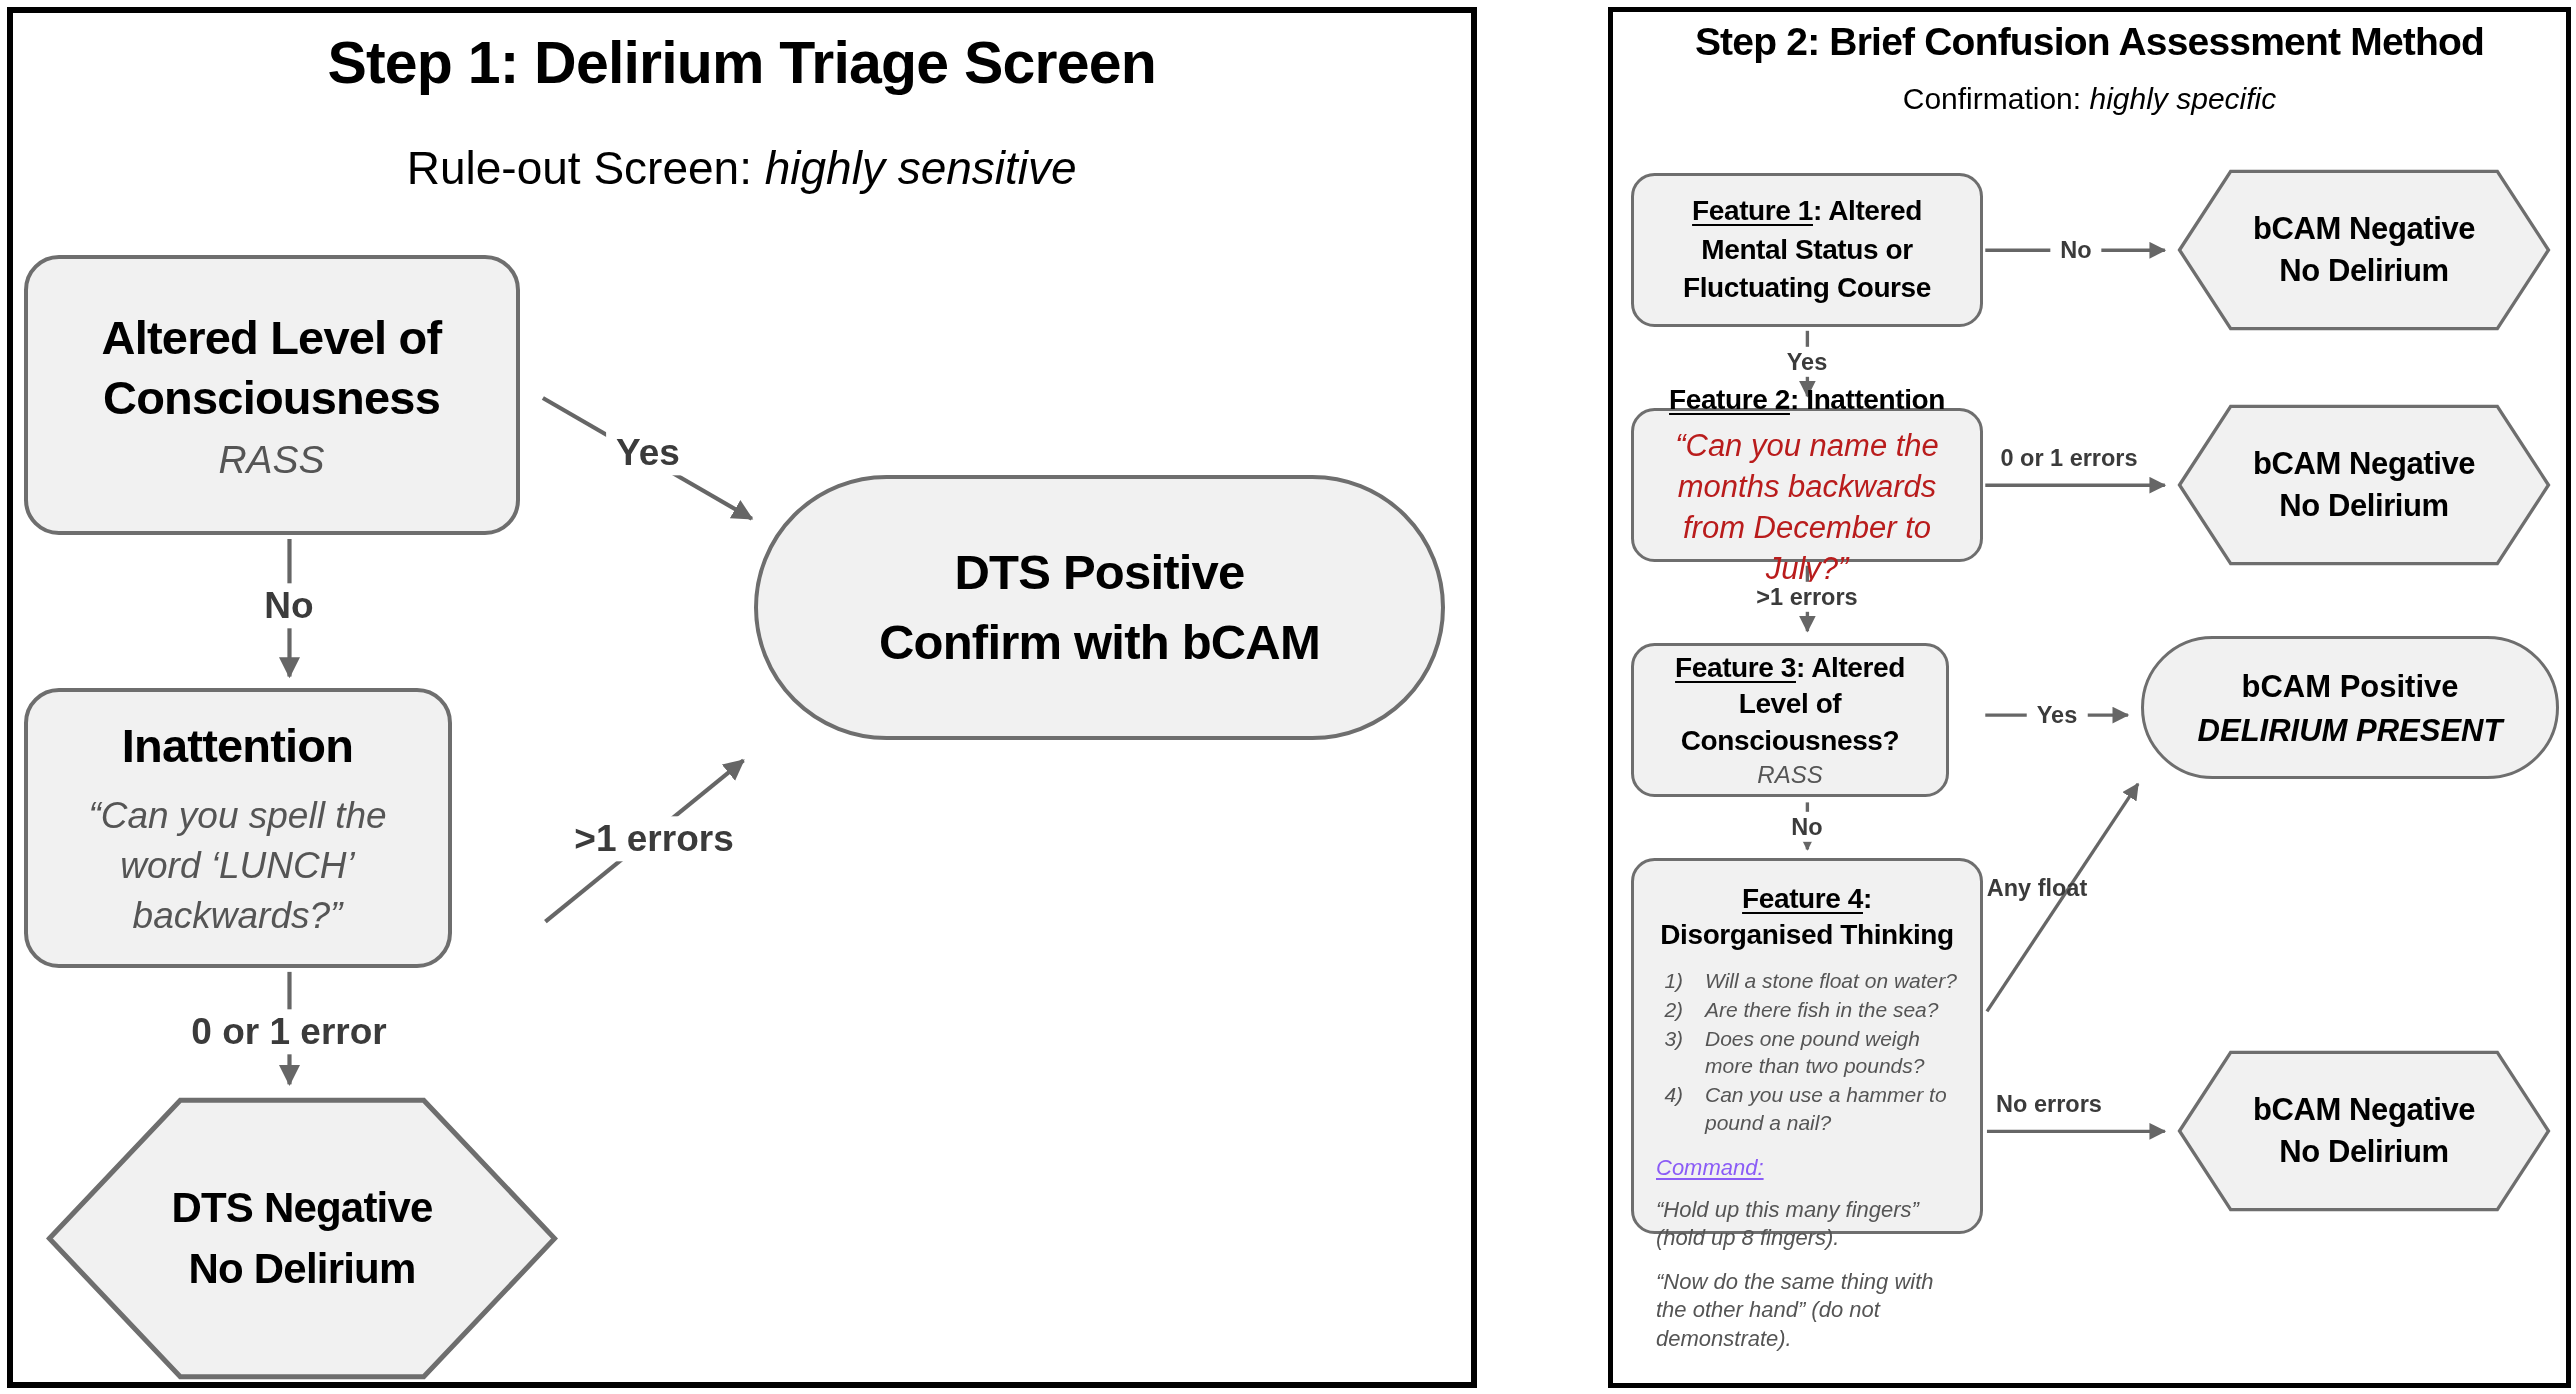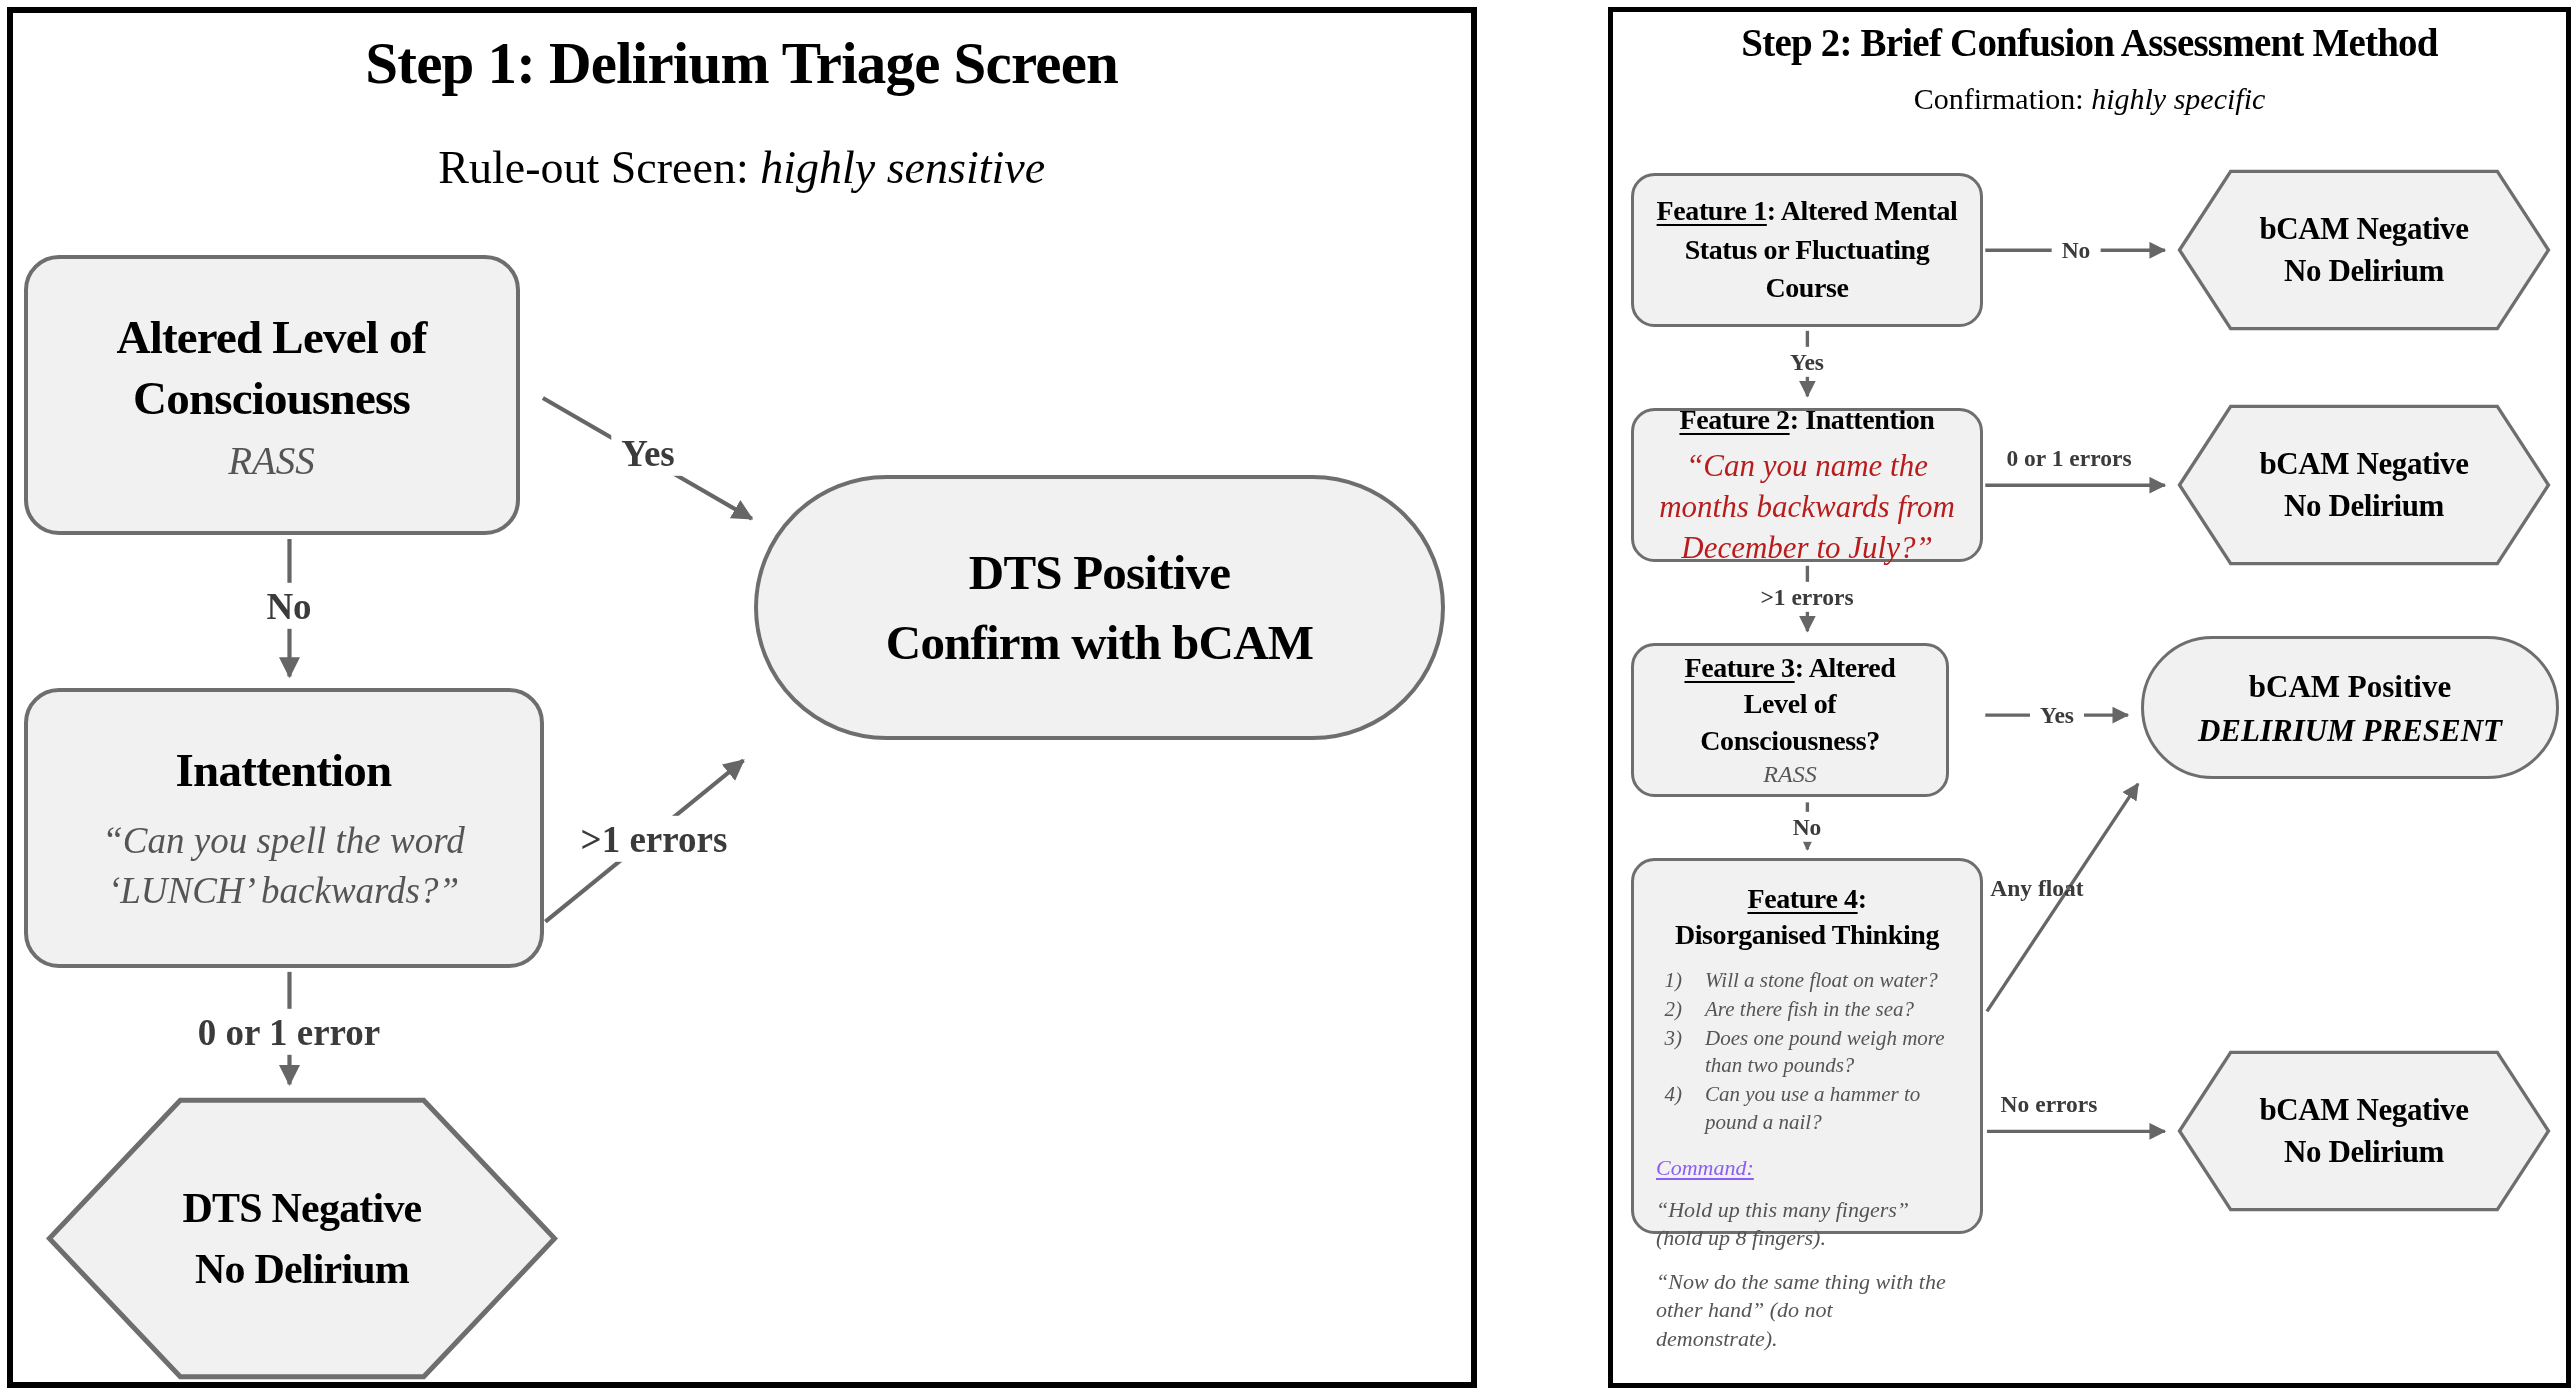--- a/index.html
+++ b/index.html
@@ -1,18 +1,18 @@
 <!DOCTYPE html>
 <html style="font-size:13.4px"><head>
 <meta charset="utf-8">
 <style>
   html,body{margin:0;padding:0;background:#ffffff;}
   .canvas{
     position:relative;width:2576px;height:1395px;background:#fff;
-    font-family:Liberation Serif, serif;color:#000;overflow:hidden;
+    font-family:Liberation Sans, sans-serif;color:#000;overflow:hidden;
   }
   .panel{position:absolute;border:6.7px solid #000;background:#fff;box-sizing:border-box;z-index:0;}
   #panel-1{left:6.7px;top:6.7px;width:1470px;height:1381px;}
   #panel-2{left:1608px;top:6.7px;width:963px;height:1381px;border-width:5.9px;}
 
   svg.arrow-layer{position:absolute;left:0;top:0;z-index:1;}
 
   .node{position:absolute;box-sizing:border-box;z-index:2;display:flex;flex-direction:column;
         align-items:center;justify-content:center;text-align:center;}
   .roundbox{background:#f1f1f1;border:4.2px solid #6e6e6e;border-radius:35px;}
@@ -93,21 +93,21 @@
 
   <div class="page-subtitle" style="left:6.7px;top:141px;width:1470px;font-size:46px;">
     <span>Rule-out Screen: </span><span class="italic-part">highly sensitive</span>
   </div>
 
   <div class="node roundbox" style="left:23.5px;top:255px;width:496px;height:280px;">
     <div class="p1-node-title" style="max-width:470px;">Altered Level of Consciousness</div>
     <div class="p1-italic">RASS</div>
   </div>
 
-  <div class="node roundbox" style="left:23.5px;top:688px;width:520px;height:280px;">
+  <div class="node roundbox" style="left:23.5px;top:688px;width:428px;height:280px;">
     <div class="p1-node-title">Inattention</div>
     <div class="p1-question">“Can you spell the word ‘LUNCH’ backwards?”</div>
   </div>
 
   <div class="node stadium" style="left:754px;top:475px;width:691px;height:265px;border-radius:133px;">
     <div class="p1-outcome">DTS Positive</div>
     <div class="p1-outcome" style="margin-top:-23.5px;">Confirm with bCAM</div>
   </div>
 
   <div class="node hexwrap" style="left:46px;top:1096px;width:512px;height:285px;">

